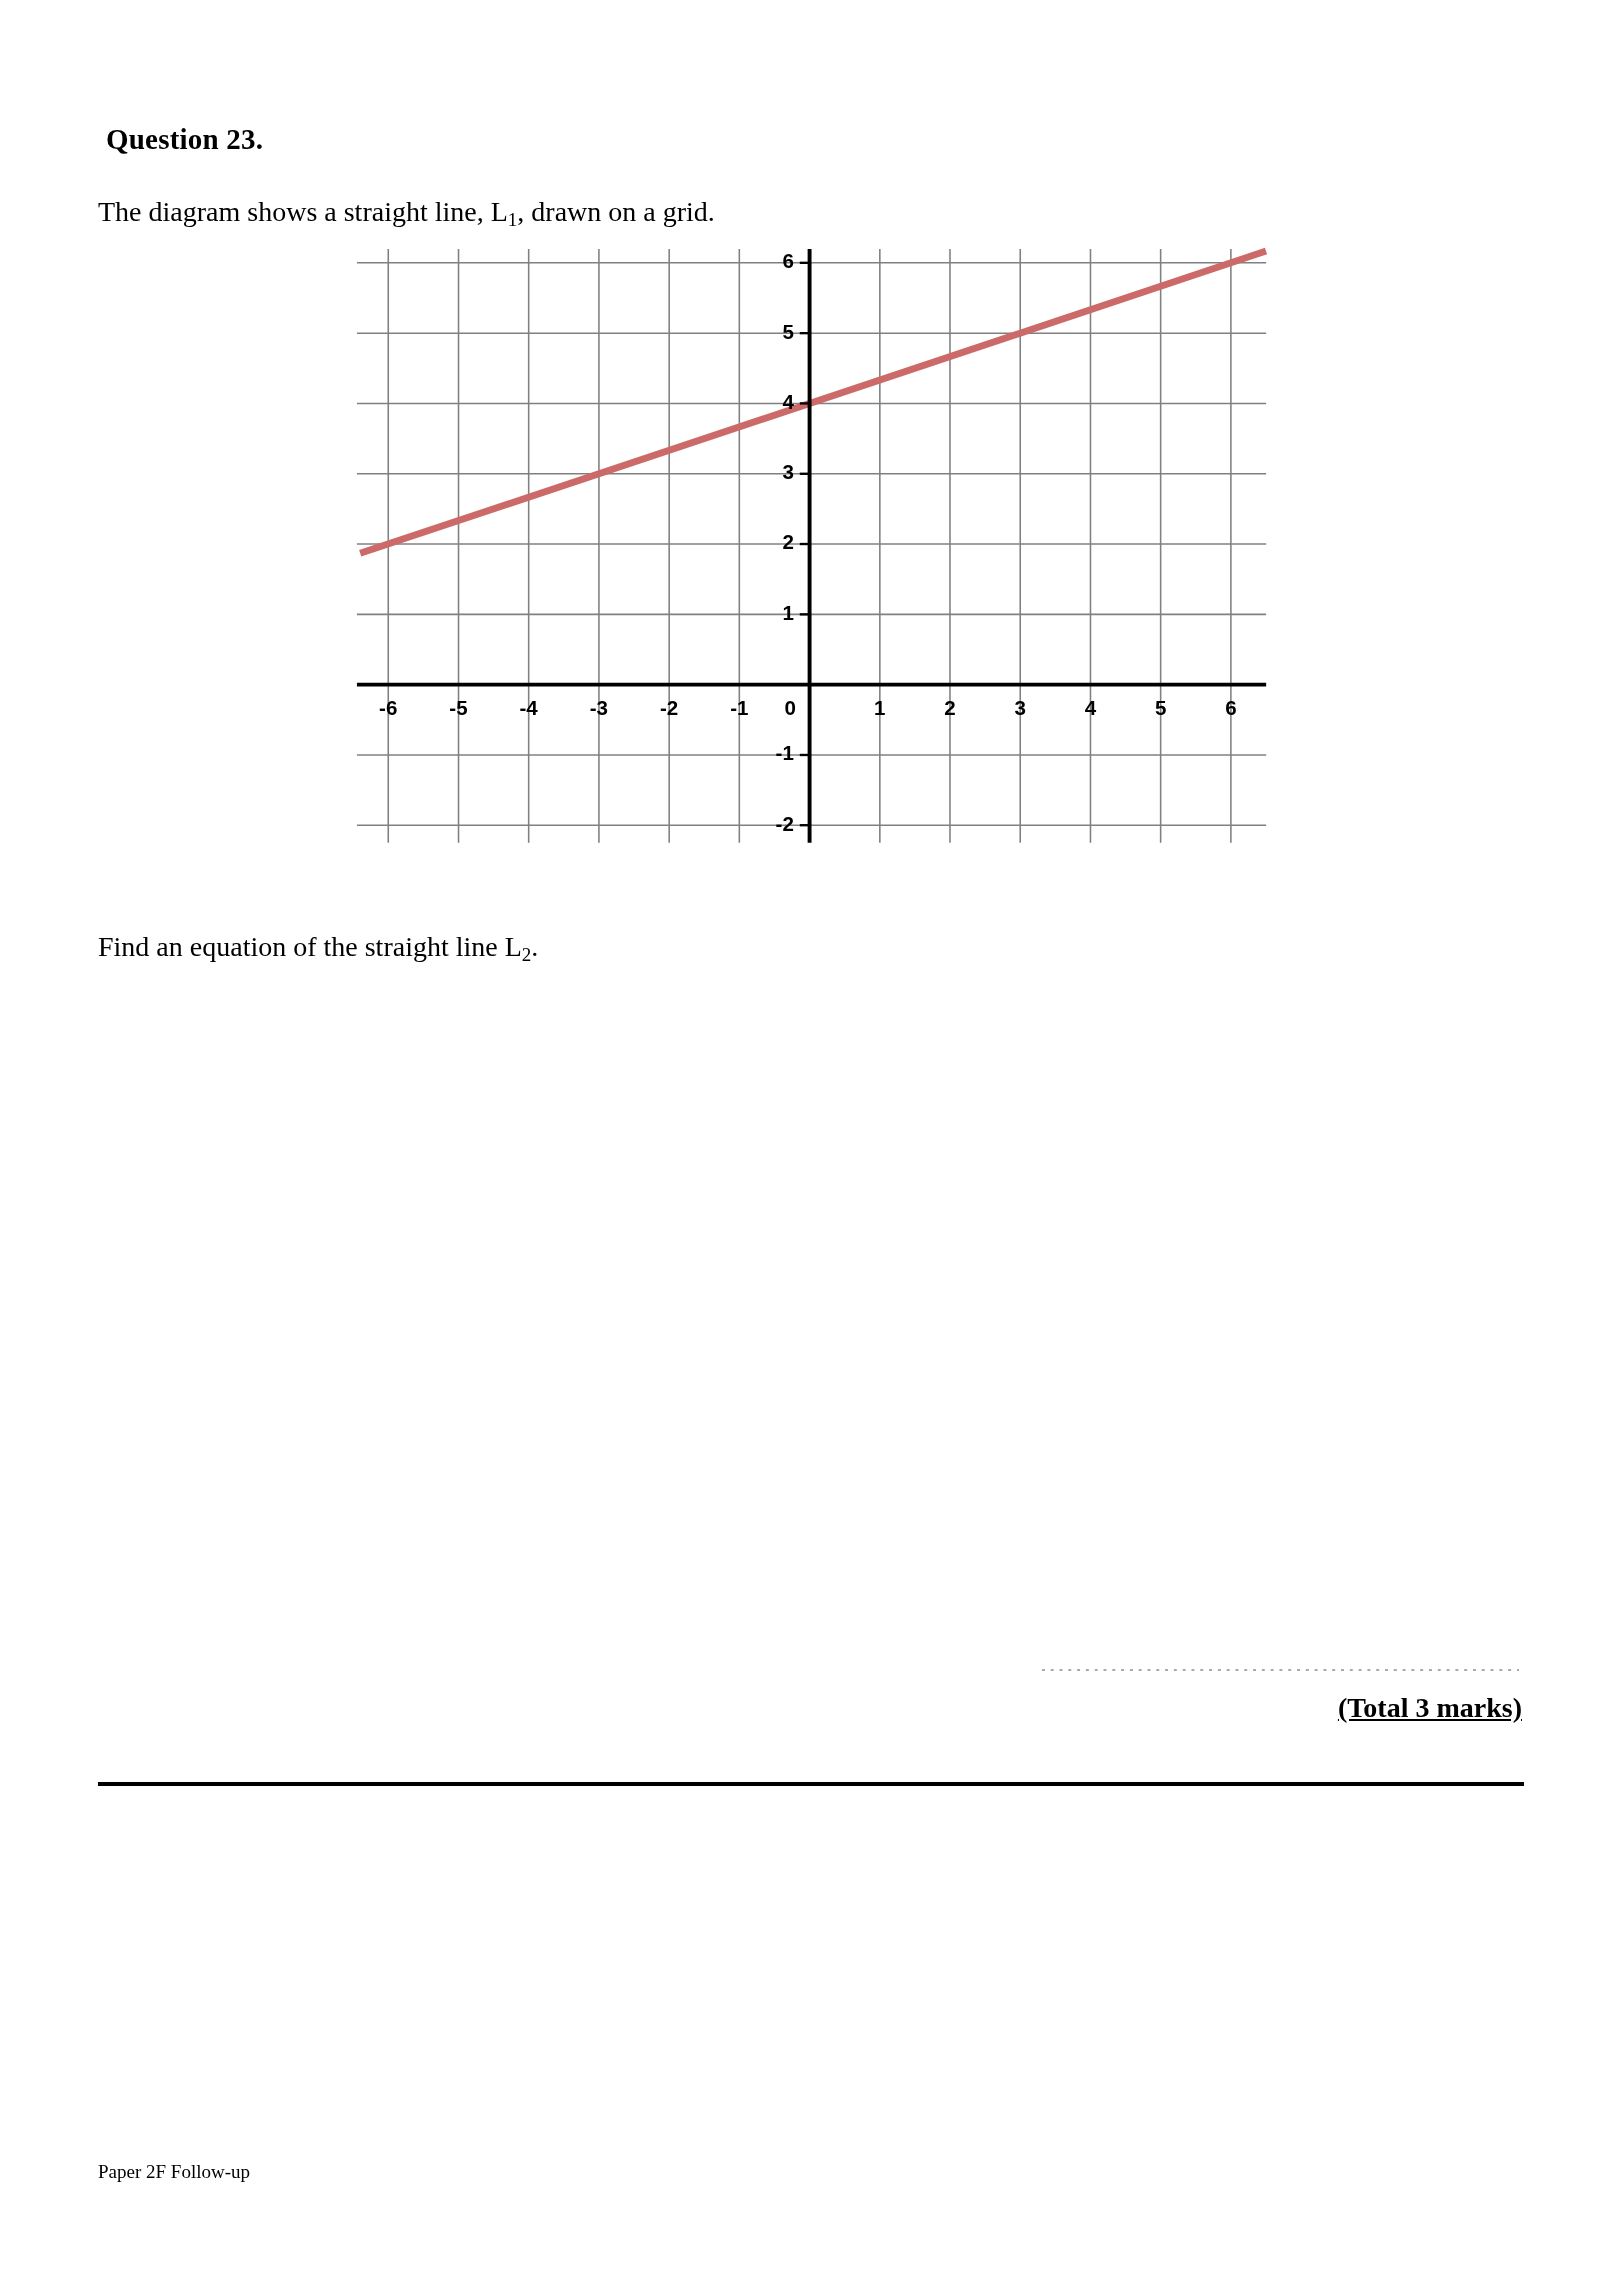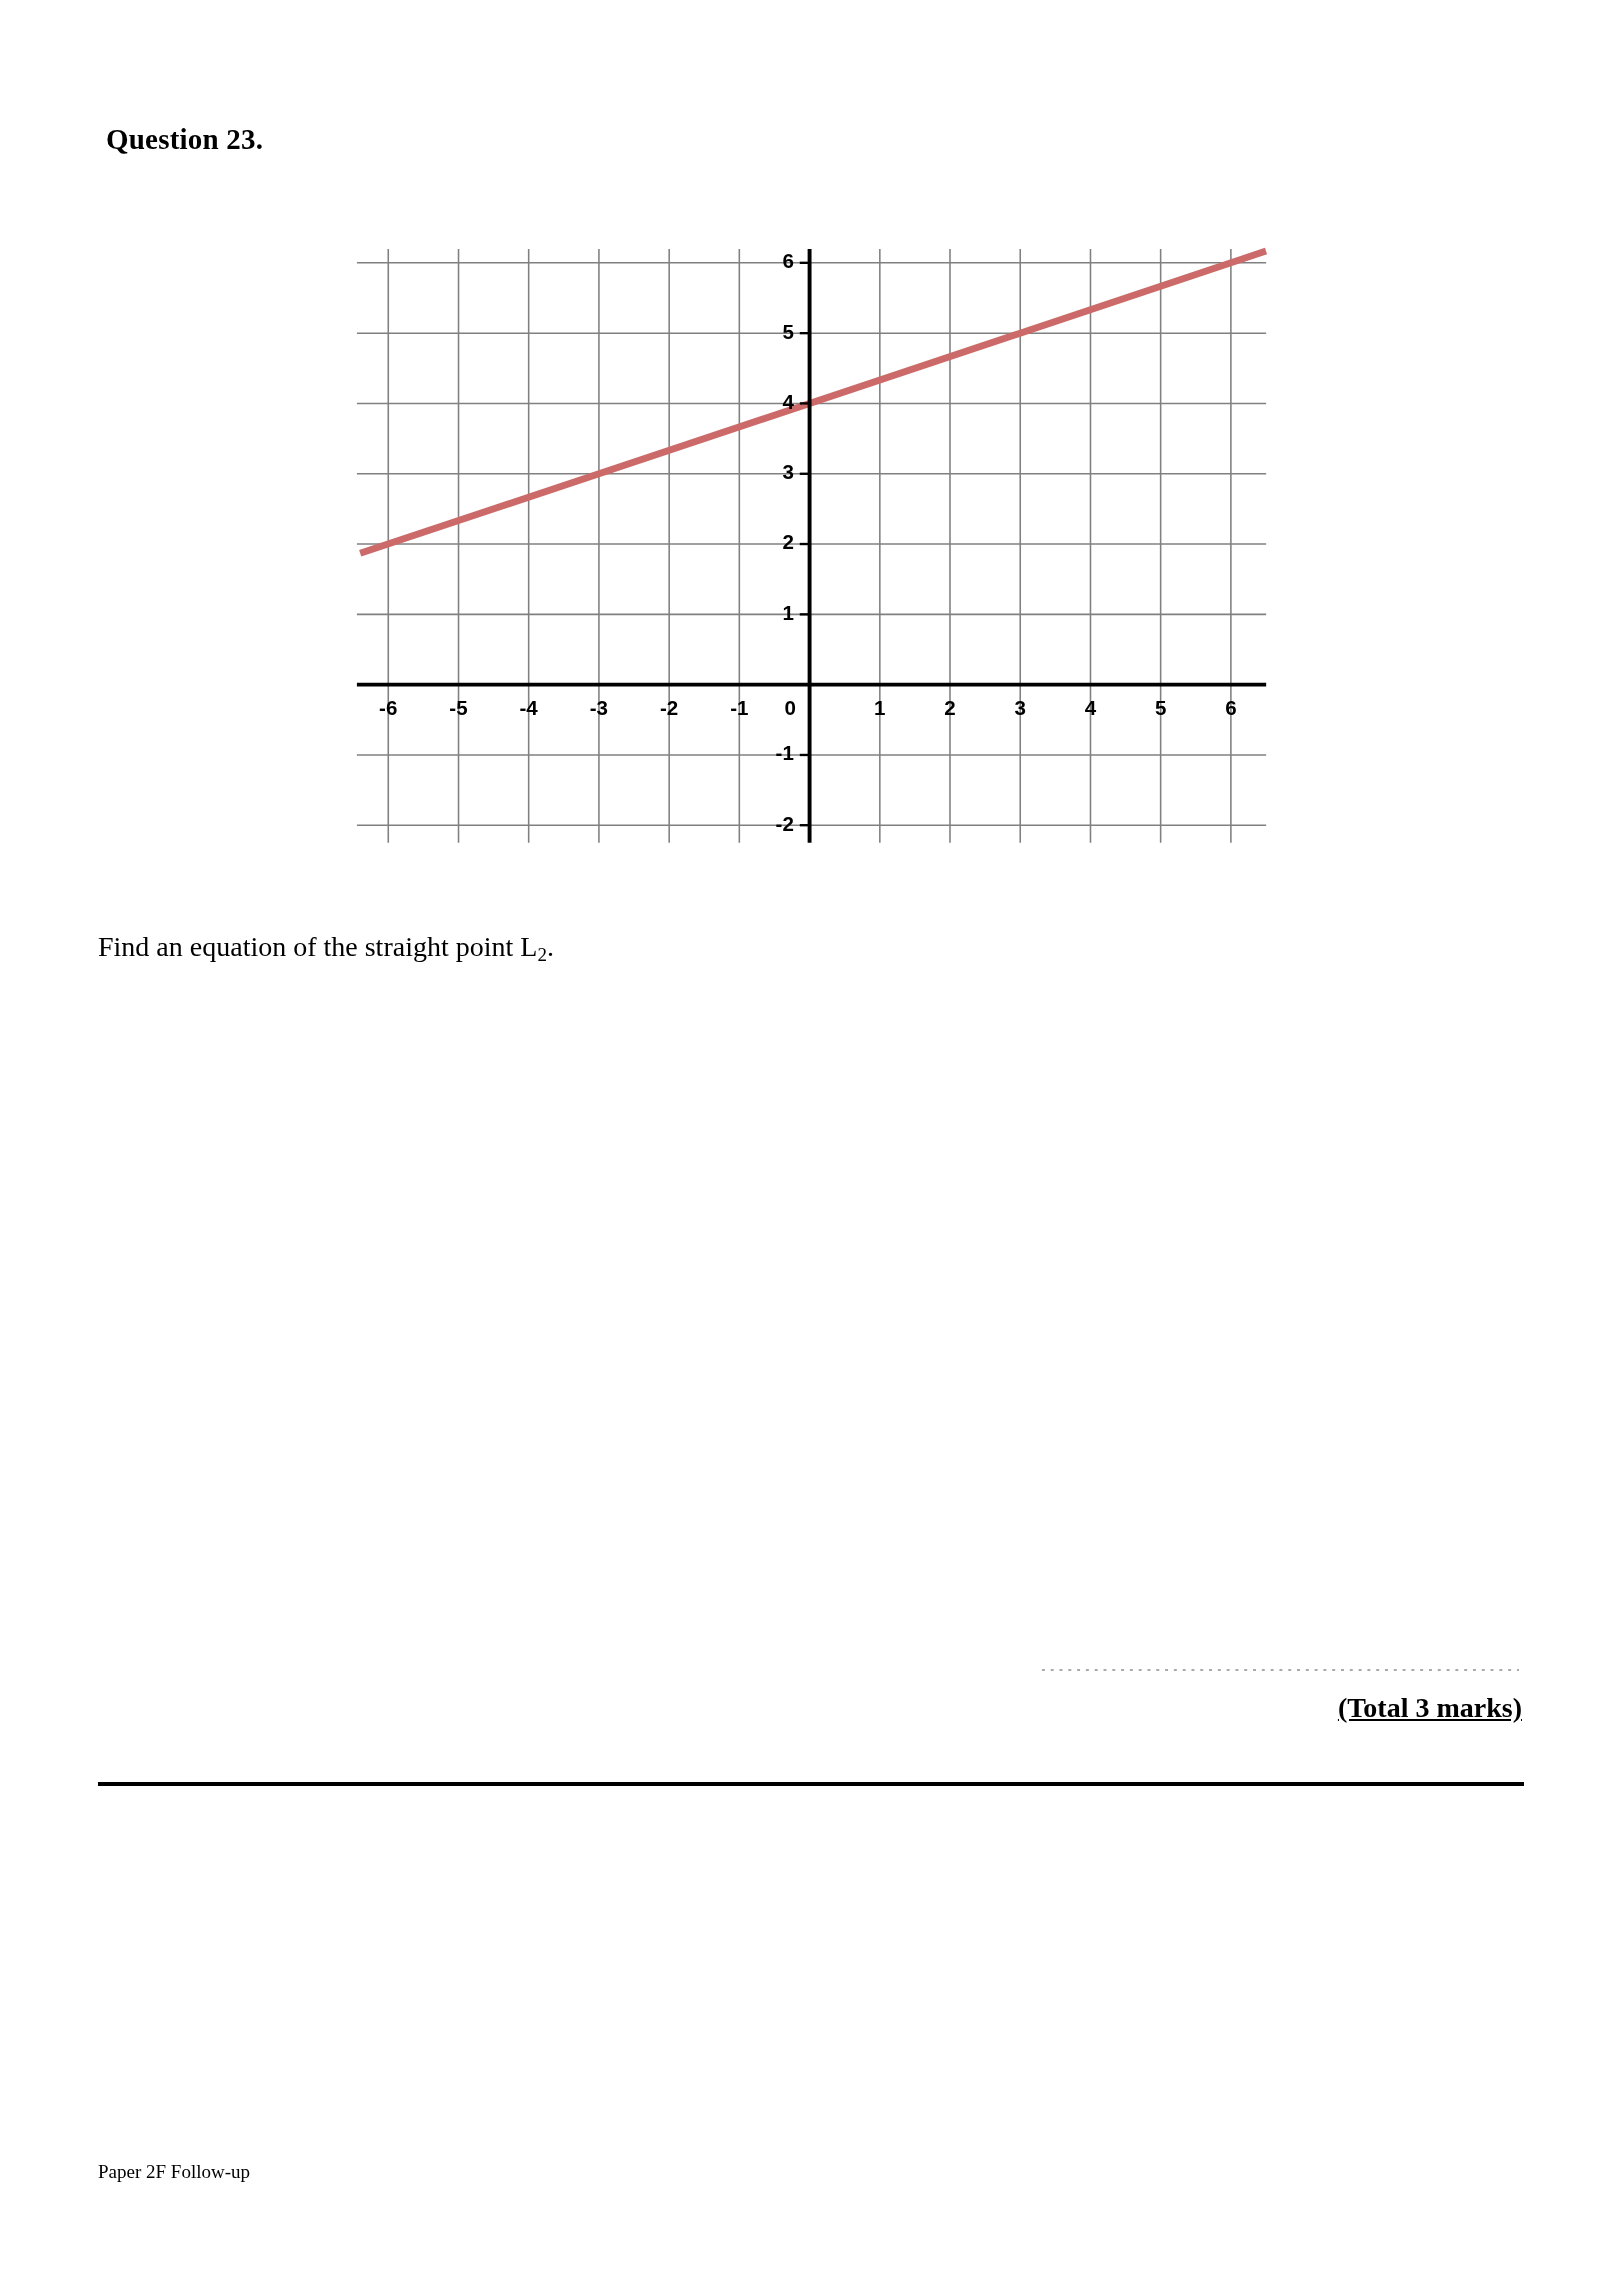--- a/index.html
+++ b/index.html
@@ -121,20 +121,21 @@
     fill: #000000;
   }
 </style>
 </head>
 <body>
 
 <div class="page">
 
   <div class="q-title">Question 23.</div>
 
+  <div class="q-intro"><span>The diagram shows a straight line, L</span><sub>1</sub><span>, drawn on a grid.</span></div>
 
   <div class="graph">
     <svg width="921" height="608" viewBox="0 0 940 620" xmlns="http://www.w3.org/2000/svg">
 
       <g stroke="#808080" stroke-width="1.6">
         <line x1="36" y1="8" x2="36" y2="614"></line>
         <line x1="107.7" y1="8" x2="107.7" y2="614"></line>
         <line x1="179.3" y1="8" x2="179.3" y2="614"></line>
         <line x1="251" y1="8" x2="251" y2="614"></line>
         <line x1="322.7" y1="8" x2="322.7" y2="614"></line>
@@ -200,21 +201,21 @@
       <text class="tick-label" x="537.7" y="484" text-anchor="middle">1</text>
       <text class="tick-label" x="609.3" y="484" text-anchor="middle">2</text>
       <text class="tick-label" x="681" y="484" text-anchor="middle">3</text>
       <text class="tick-label" x="752.7" y="484" text-anchor="middle">4</text>
       <text class="tick-label" x="824.3" y="484" text-anchor="middle">5</text>
       <text class="tick-label" x="896" y="484" text-anchor="middle">6</text>
     </svg>
   </div>
 
 
-  <div class="q-body-2"><span>Find an equation of the straight point L</span><sub>2</sub><span>.</span></div>
+  <div class="q-body-2"><span>Find an equation of the straight line L</span><sub>2</sub><span>.</span></div>
 
   <div class="answer-dots"></div>
 
   <div class="total-marks">(Total 3 marks)</div>
 
   <div class="divider-rule"></div>
 
   <div class="footer-text">Paper 2F Follow-up</div>
 
 </div>

